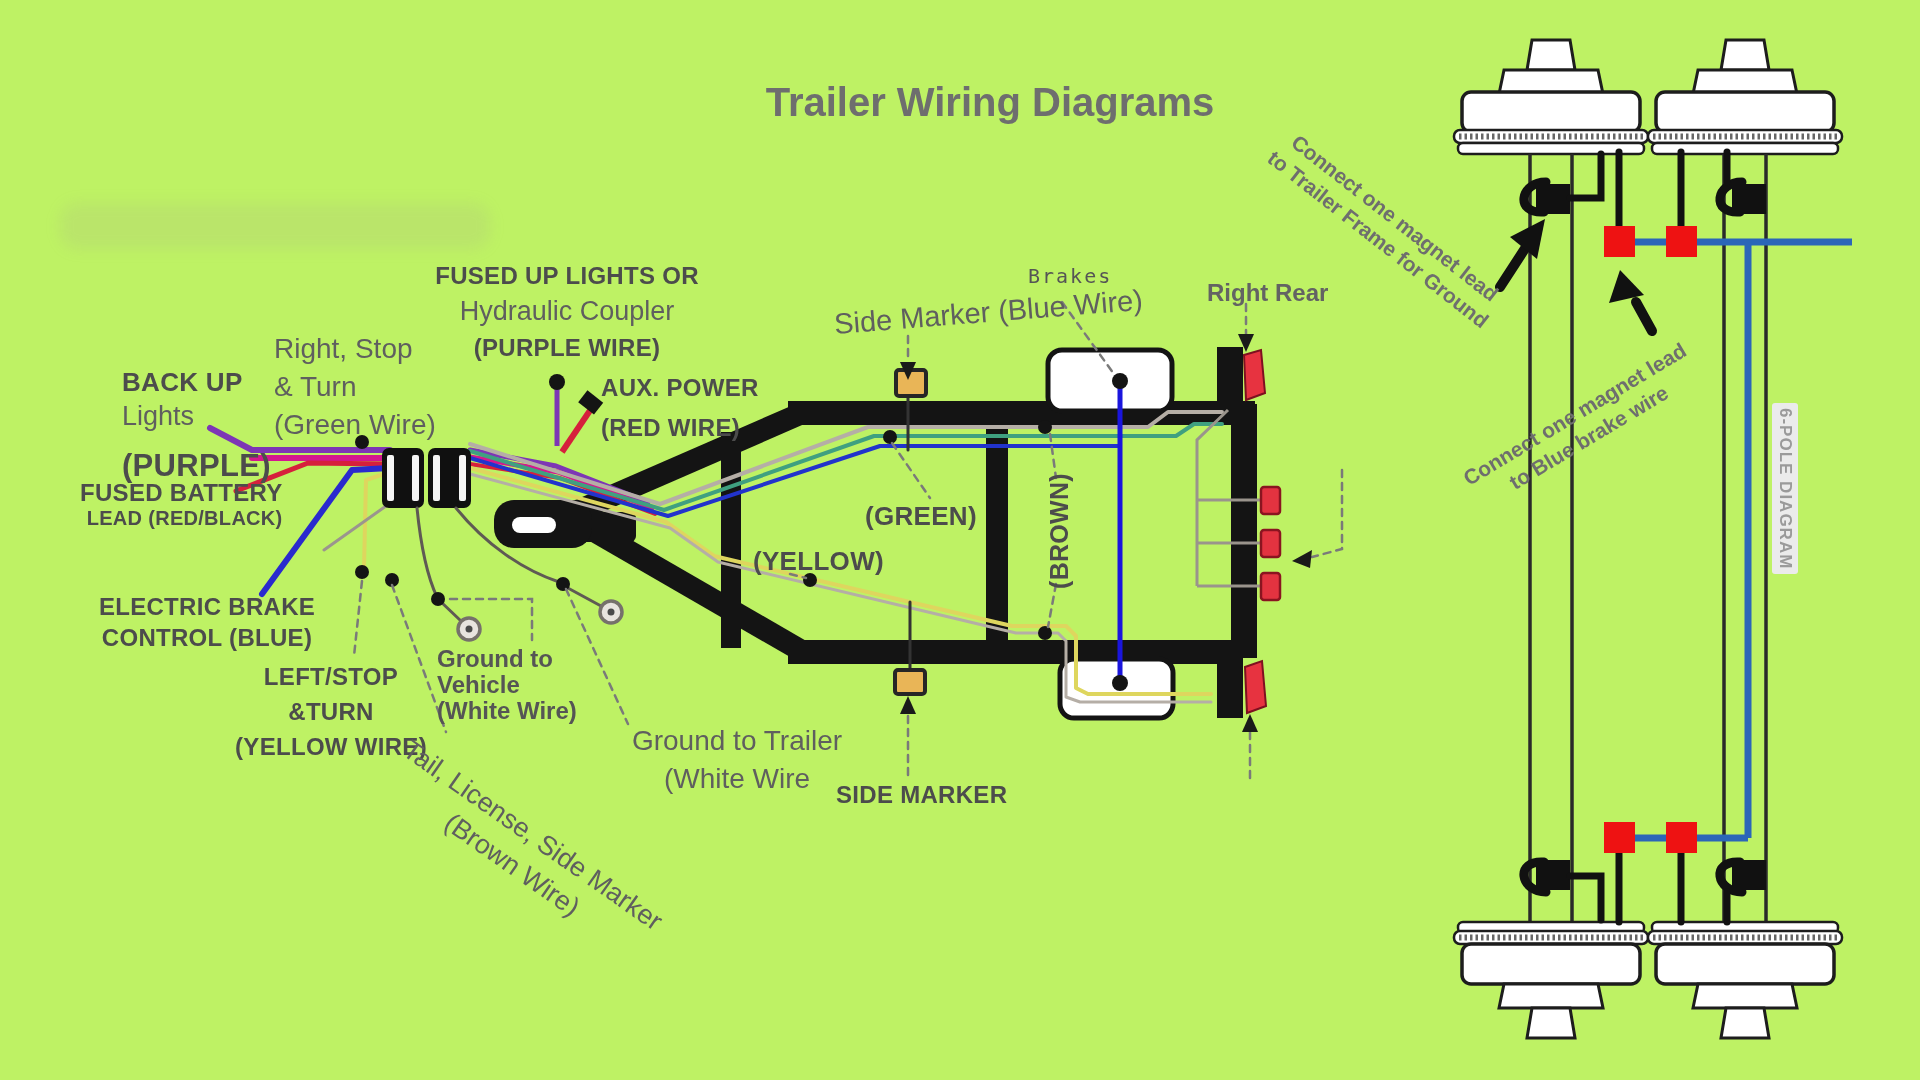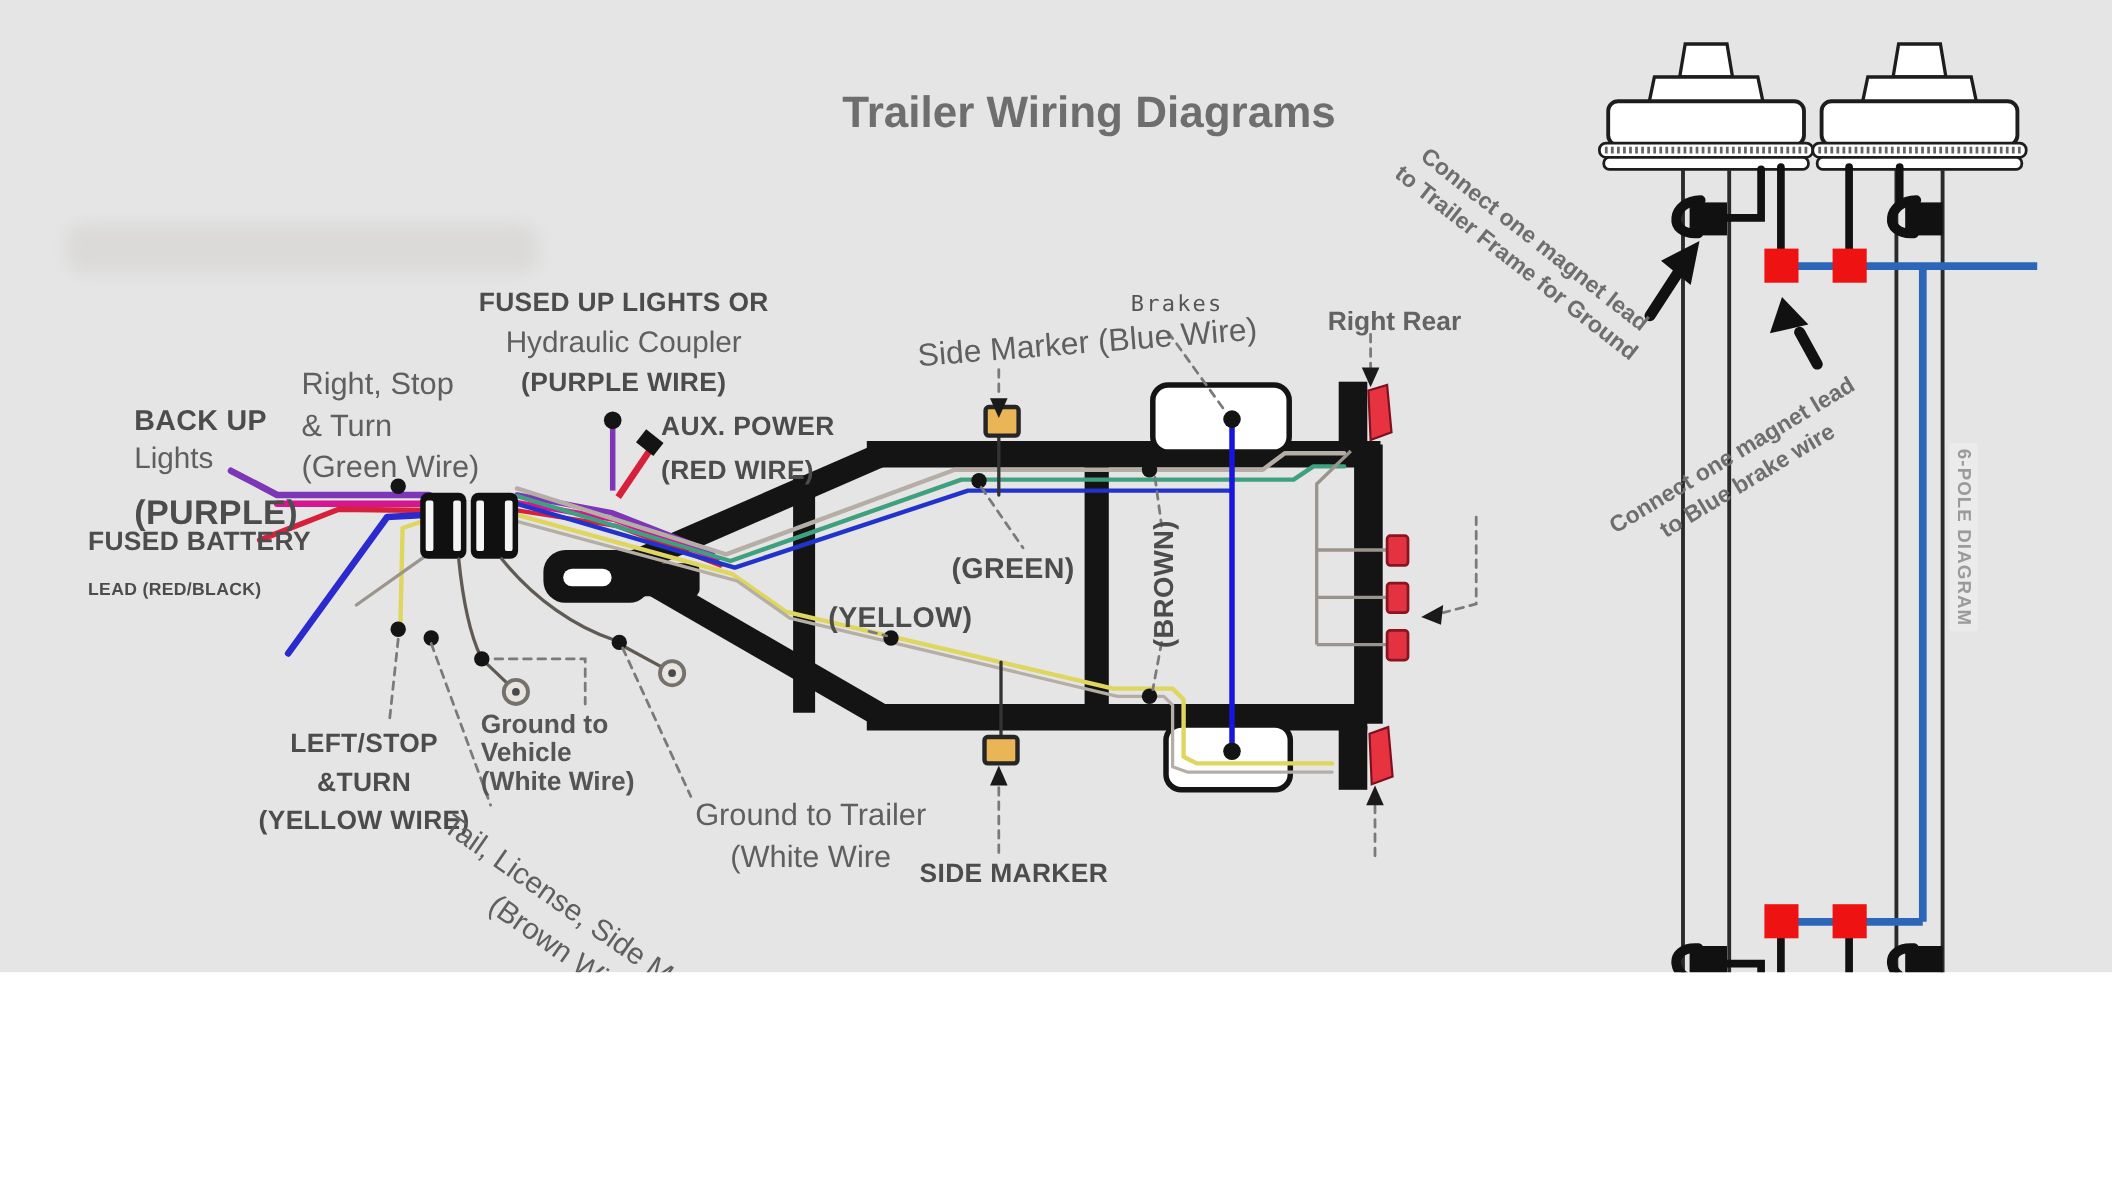--- a/index.html
+++ b/index.html
@@ -1,16 +1,16 @@
 <!DOCTYPE html>
 <html><head>
 <meta charset="utf-8">
 <style>
   html,body{margin:0;padding:0;background:#ffffff;}
-  #stage{position:relative;width:1920px;height:884px;background:#e5e5e5;overflow:hidden;
+  #stage{position:relative;width:1920px;height:1080px;background:#bef264;overflow:hidden;
          font-family:"Liberation Sans",sans-serif;}
   #art{position:absolute;left:0;top:0;z-index:1;}
   .lbl{position:absolute;white-space:nowrap;z-index:2;font-family:"Liberation Sans",sans-serif;}
   .fA{font-weight:700;color:#4c4c4c;letter-spacing:.3px;}
   .fB{color:#5f5f5f;font-weight:400;}
   .ctr{transform:translateX(-50%);text-align:center;}
   .smudge{position:absolute;left:60px;top:203px;width:430px;height:46px;background:rgba(160,158,148,.14);
           filter:blur(7px);border-radius:18px;z-index:0;}
   .vert{writing-mode:vertical-rl;text-orientation:mixed;}
 </style>
@@ -243,23 +243,27 @@
     <div class="fA" style="font-size:24px;margin-top:7px;">(PURPLE WIRE)</div>
   </div>
 
   <div class="lbl" style="left:601px;top:374px;">
     <div class="fA" style="font-size:24px;">AUX. POWER</div>
     <div class="fA" style="font-size:24px;margin-top:12px;">(RED WIRE)</div>
   </div>
 
   <div class="lbl" style="left:80px;top:479px;">
     <div class="fA" style="font-size:24px;">FUSED BATTERY</div>
-    <div class="fA" style="font-size:16px;margin-top:21px;">LEAD (RED/BLACK)</div>
-  </div>
-
+    <div class="fA" style="font-size:20px;margin-top:0;text-align:right;">LEAD (RED/BLACK)</div>
+  </div>
+
+  <div class="lbl ctr" style="left:207px;top:593px;">
+    <div class="fA" style="font-size:24px;">ELECTRIC BRAKE</div>
+    <div class="fA" style="font-size:24px;margin-top:3px;">CONTROL (BLUE)</div>
+  </div>
 
   <div class="lbl ctr" style="left:331px;top:663px;">
     <div class="fA" style="font-size:24px;">LEFT/STOP</div>
     <div class="fA" style="font-size:24px;margin-top:7px;">&amp;TURN</div>
     <div class="fA" style="font-size:24px;margin-top:7px;">(YELLOW WIRE)</div>
   </div>
 
   <div class="lbl fB" style="left:408px;top:726px;width:330px;text-align:center;font-size:27px;line-height:36px;transform:rotate(35deg);transform-origin:left top;">
     <div>Tail, License, Side Marker</div>
     <div>(Brown Wire)</div>

